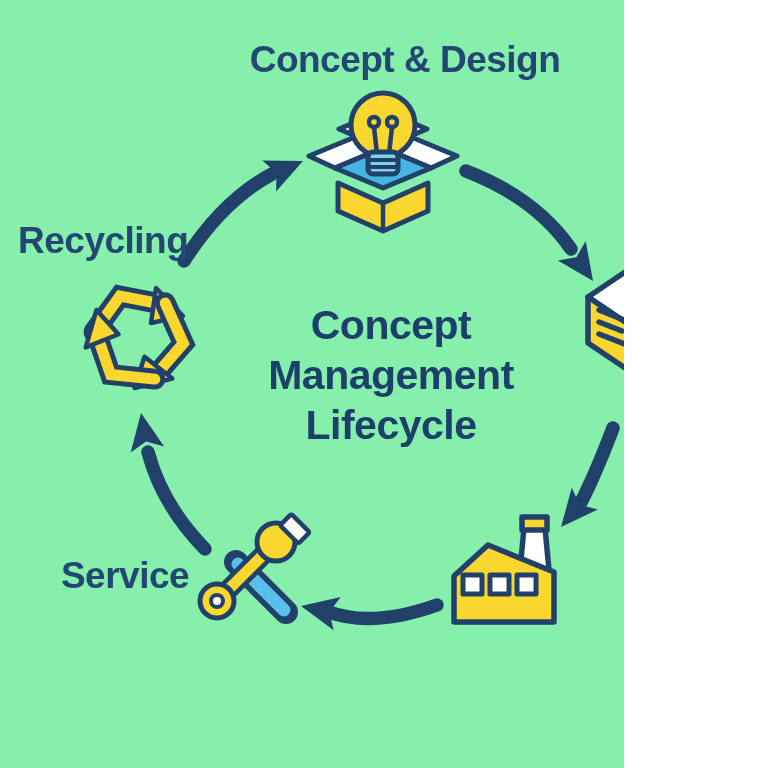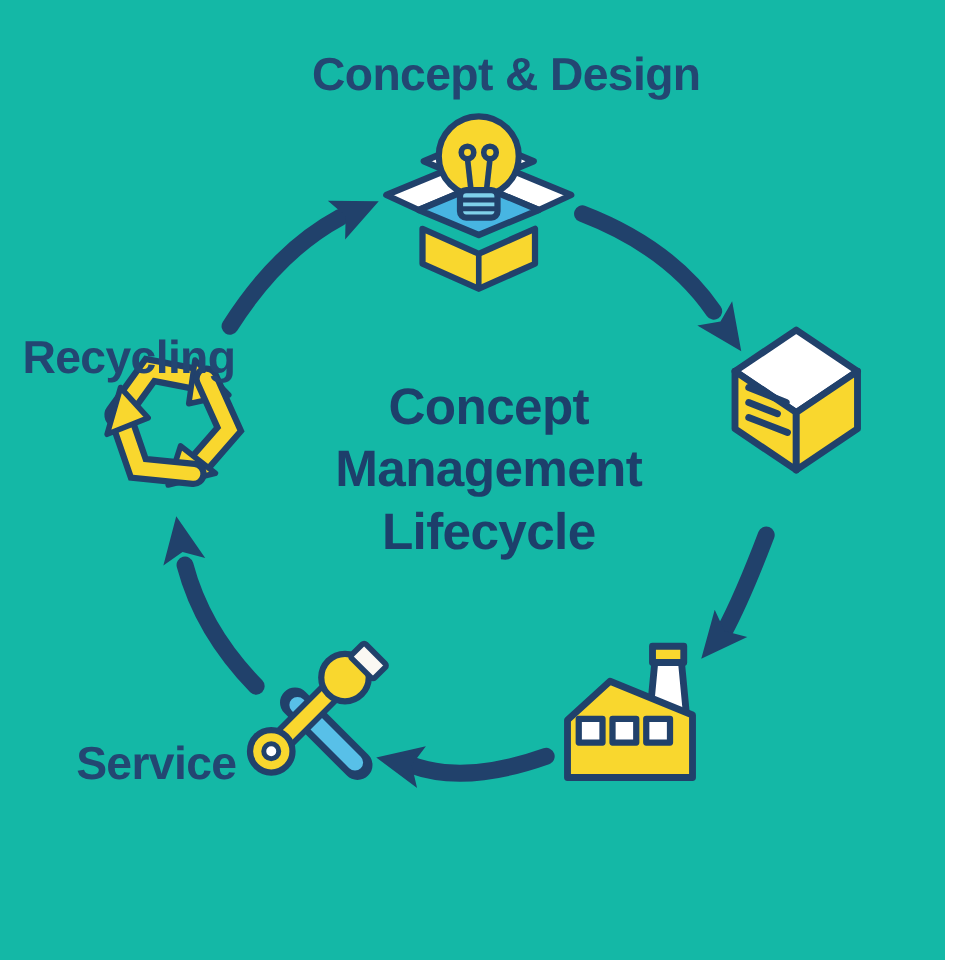--- a/index.html
+++ b/index.html
@@ -1,19 +1,19 @@
 <!DOCTYPE html>
 <html><head>
 <meta charset="utf-8">
 <style>
   html,body{margin:0;padding:0;}
   .canvas{
     position:relative;
-    width:756px;height:768px;
-    background:#14b8a6;
+    width:624px;height:768px;
+    background:#86efac;
     overflow:hidden;
     font-family:"Liberation Sans", sans-serif;
   }
   .layer{position:absolute;left:0;top:0;}
   .stage-label{
     position:absolute;
     color:#234672;
     font-weight:600;
     text-align:center;
     line-height:1.1;
@@ -148,23 +148,23 @@
         <path d="M -44 -6 L -18 -42 L 18 -35" fill="none" stroke="#f9d72e" stroke-width="11" stroke-linejoin="miter" stroke-linecap="round"></path>
         <polygon points="18,-50 45,-22 13,-15" fill="#f9d72e" stroke="#21416b" stroke-width="4.5" stroke-linejoin="round"></polygon>
       </g>
     </g>
   </svg>
 
   <div class="stage-label" style="left:205px;top:40px;width:400px;font-size:37px;">Concept &amp; Design</div>
 
 
 
-  <div class="stage-label" style="left:45px;top:556px;width:160px;font-size:37px;margin-top:35px;">Service</div>
+  <div class="stage-label" style="left:45px;top:556px;width:160px;font-size:37px;">Service</div>
 
-  <div class="stage-label" style="left:18px;top:221px;width:170px;font-size:37px;margin-top:45px;">Recycling</div>
+  <div class="stage-label" style="left:18px;top:221px;width:170px;font-size:37px;">Recycling</div>
 
   <div class="center-title">
     <span>Concept</span>
     <span>Management</span>
     <span>Lifecycle</span>
   </div>
 
 </div>
 
 </body></html>

